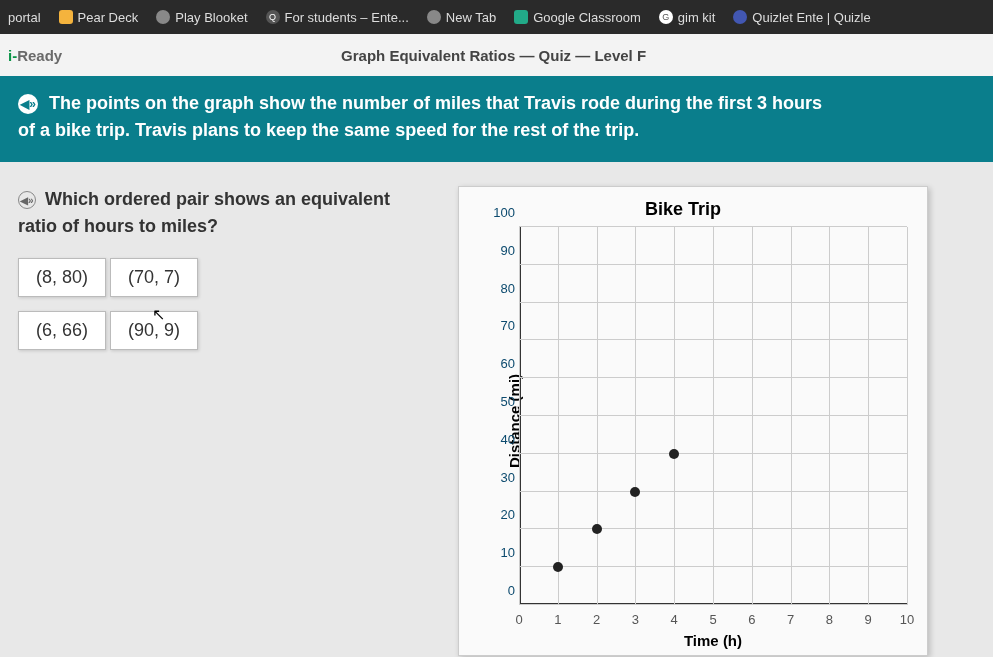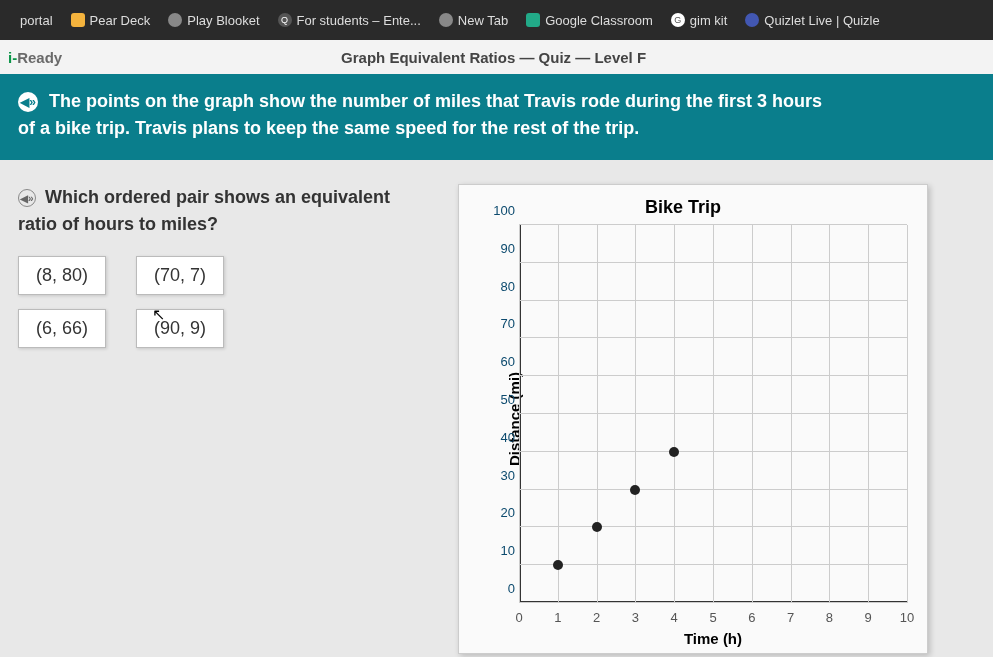--- a/index.html
+++ b/index.html
@@ -5,33 +5,33 @@
 * { box-sizing: border-box; margin: 0; padding: 0; }
 body {
   width: 993px;
   height: 657px;
   font-family: Arial, sans-serif;
   background: #e8e8e8;
   overflow: hidden;
 }
 .bookmark-bar {
   background: #2a2a2a;
-  height: 40px;
+  height: 34px;
   display: flex;
-  padding: 0 20px;
+  padding: 0 8px;
   gap: 18px;
   color: #ddd;
   font-size: 13px;
   overflow: hidden;
 }
 .bookmark-item { display: flex; align-items: center; gap: 5px; cursor: pointer; white-space: nowrap; }
 .fav { width: 14px; height: 14px; border-radius: 3px; display:inline-block; }
 .header-row {
   background: #f3f3f3;
-  height: 34px;
+  height: 42px;
   display: flex;
   align-items: center;
   padding: 0 8px;
   font-size: 15px;
   font-weight: bold;
   color: #333;
   gap: 22px;
 }
 .brand { color: #6a6a6a; }
 .brand .accent { color: #0a9447; }
@@ -58,21 +58,21 @@
 .left { flex: 0 0 420px; }
 .question {
   font-size: 18px; color: #333; font-weight:600; line-height:1.5;
 }
 .q-sound {
   display:inline-block; width:18px; height:18px; border-radius:50%;
   border:1px solid #888; font-size:10px; text-align:center; line-height:18px;
   margin-right:4px; vertical-align:middle; color:#666;
 }
 .opts { margin-top: 18px; }
-.opt-row { display: flex; gap: 30px; margin-bottom: 14px; }
+.opt-row { display: flex; gap: 4px; margin-bottom: 14px; }
 .opt-btn {
   border:1px solid #bbb; background:#fff; padding:8px 14px; font-size:18px;
   color:#333; cursor:pointer; box-shadow: 1px 1px 3px rgba(0,0,0,0.15);
   min-width: 88px; text-align:center;
 }
 .right { flex: 1; position: relative; }
 .chart-wrap {
   background: #fafafa;
   border: 1px solid #ccc;
   width: 470px;
@@ -124,21 +124,21 @@
   <div class="bookmark-item">
       <span class="fav" style="background:#2a8; "></span>
       <span>Google Classroom</span>
     </div>
   <div class="bookmark-item">
       <span class="fav" style="background:#fff;border-radius:50%;color:#555;font-size:9px;line-height:14px;text-align:center">G</span>
       <span>gim kit</span>
     </div>
   <div class="bookmark-item">
       <span class="fav" style="background:#4257b2;border-radius:50%"></span>
-      <span>Quizlet Live | Quizle</span>
+      <span>Quizlet Ente | Quizle</span>
     </div>
 </div>
 
 <div class="header-row">
   <span class="brand">
     <span class="accent">i-</span><span>Ready</span>
   </span>
   <span class="header-title">Graph Equivalent Ratios — Quiz — Level F</span>
   <span style="width:60px"></span>
 </div>

